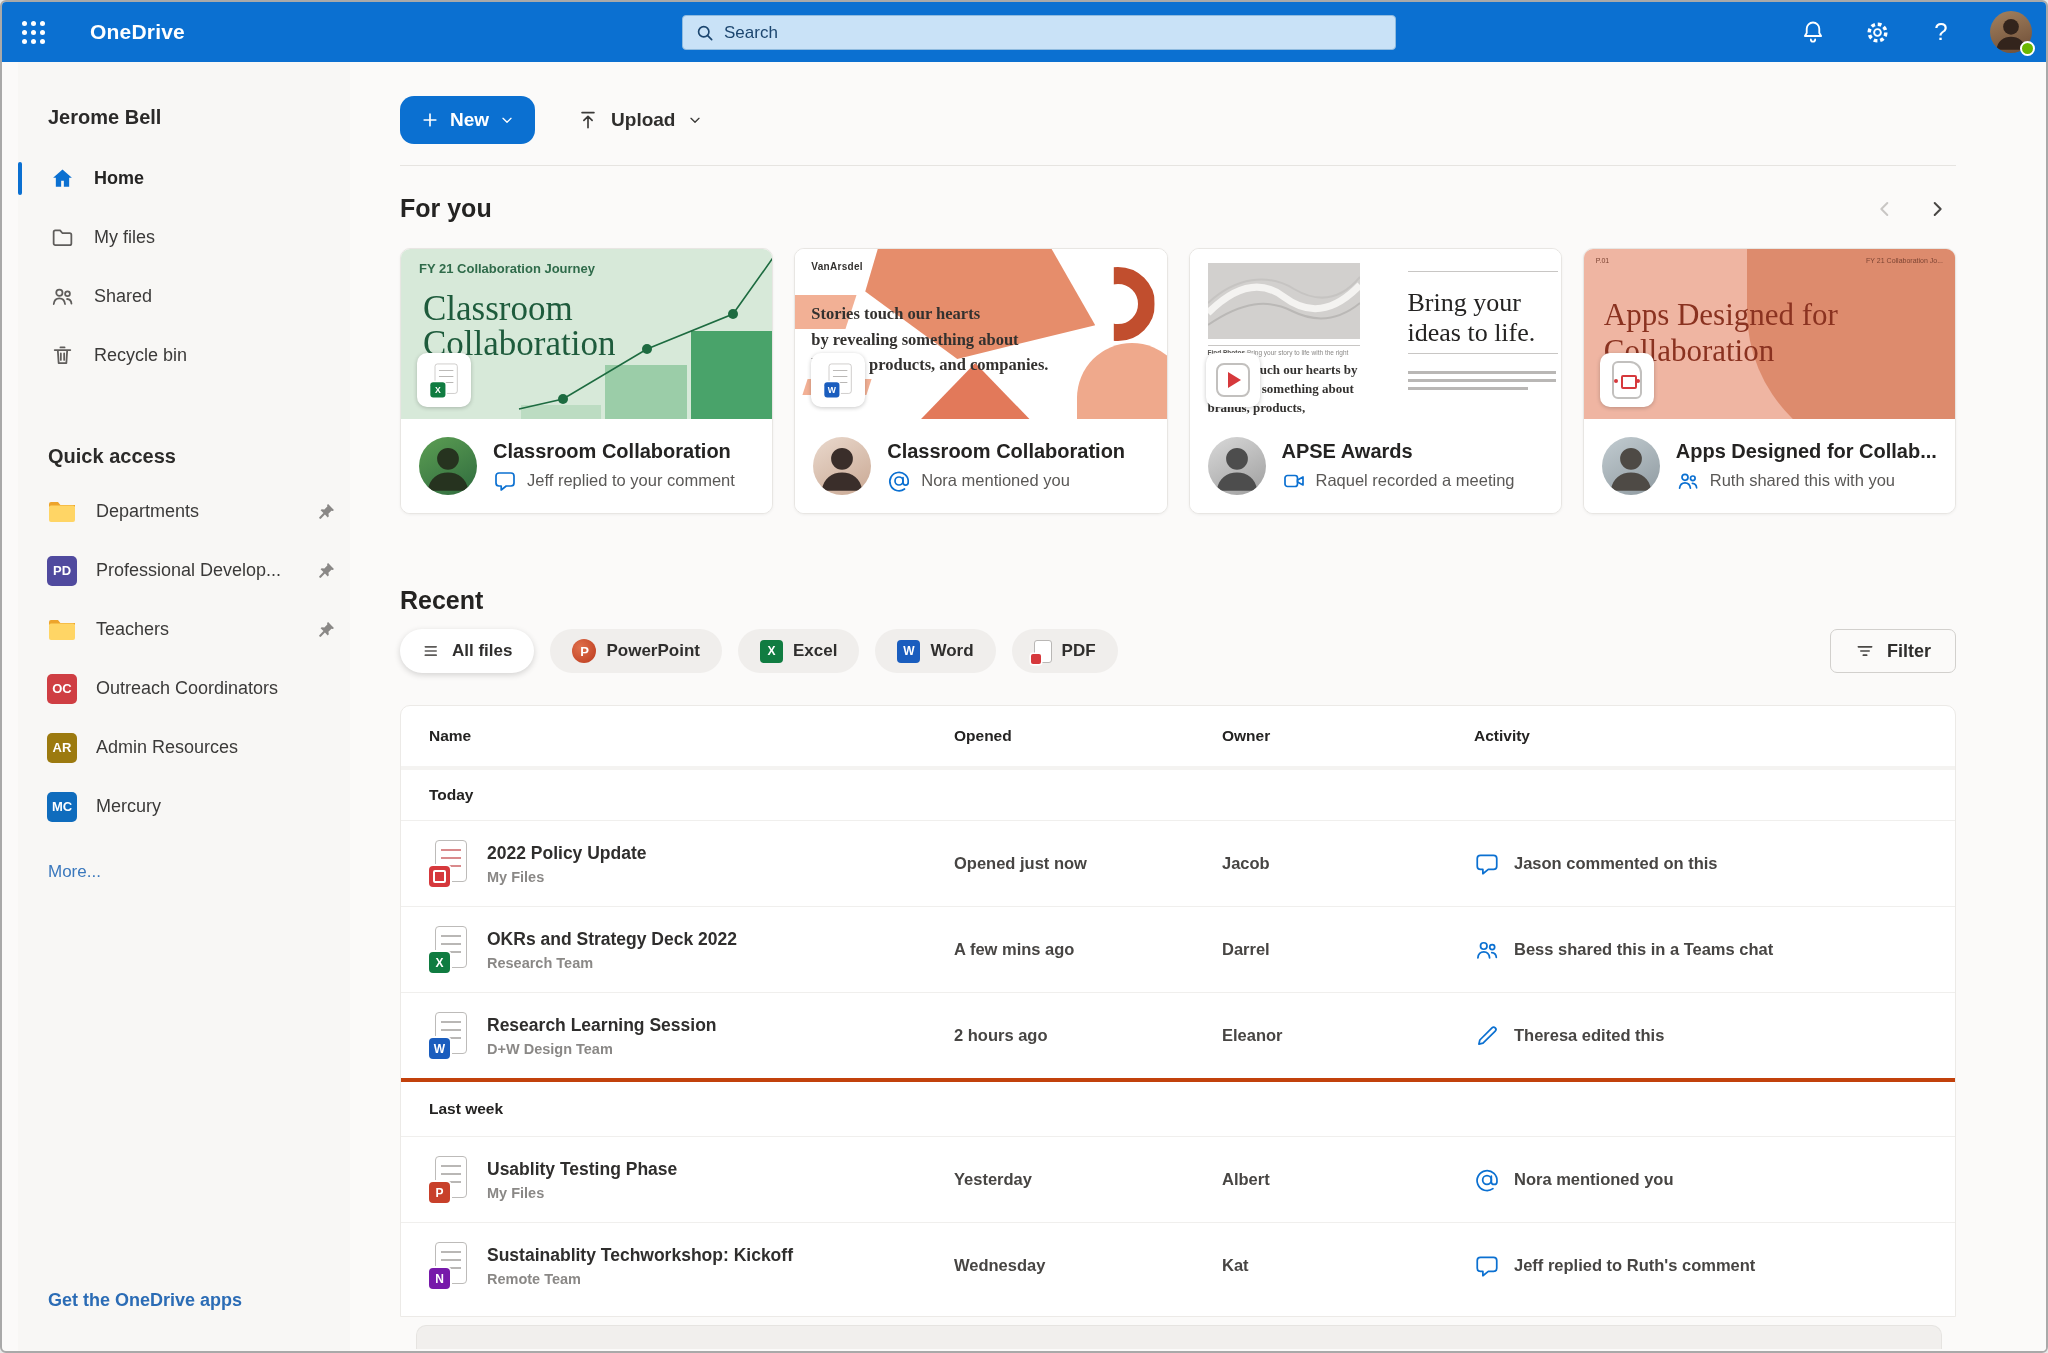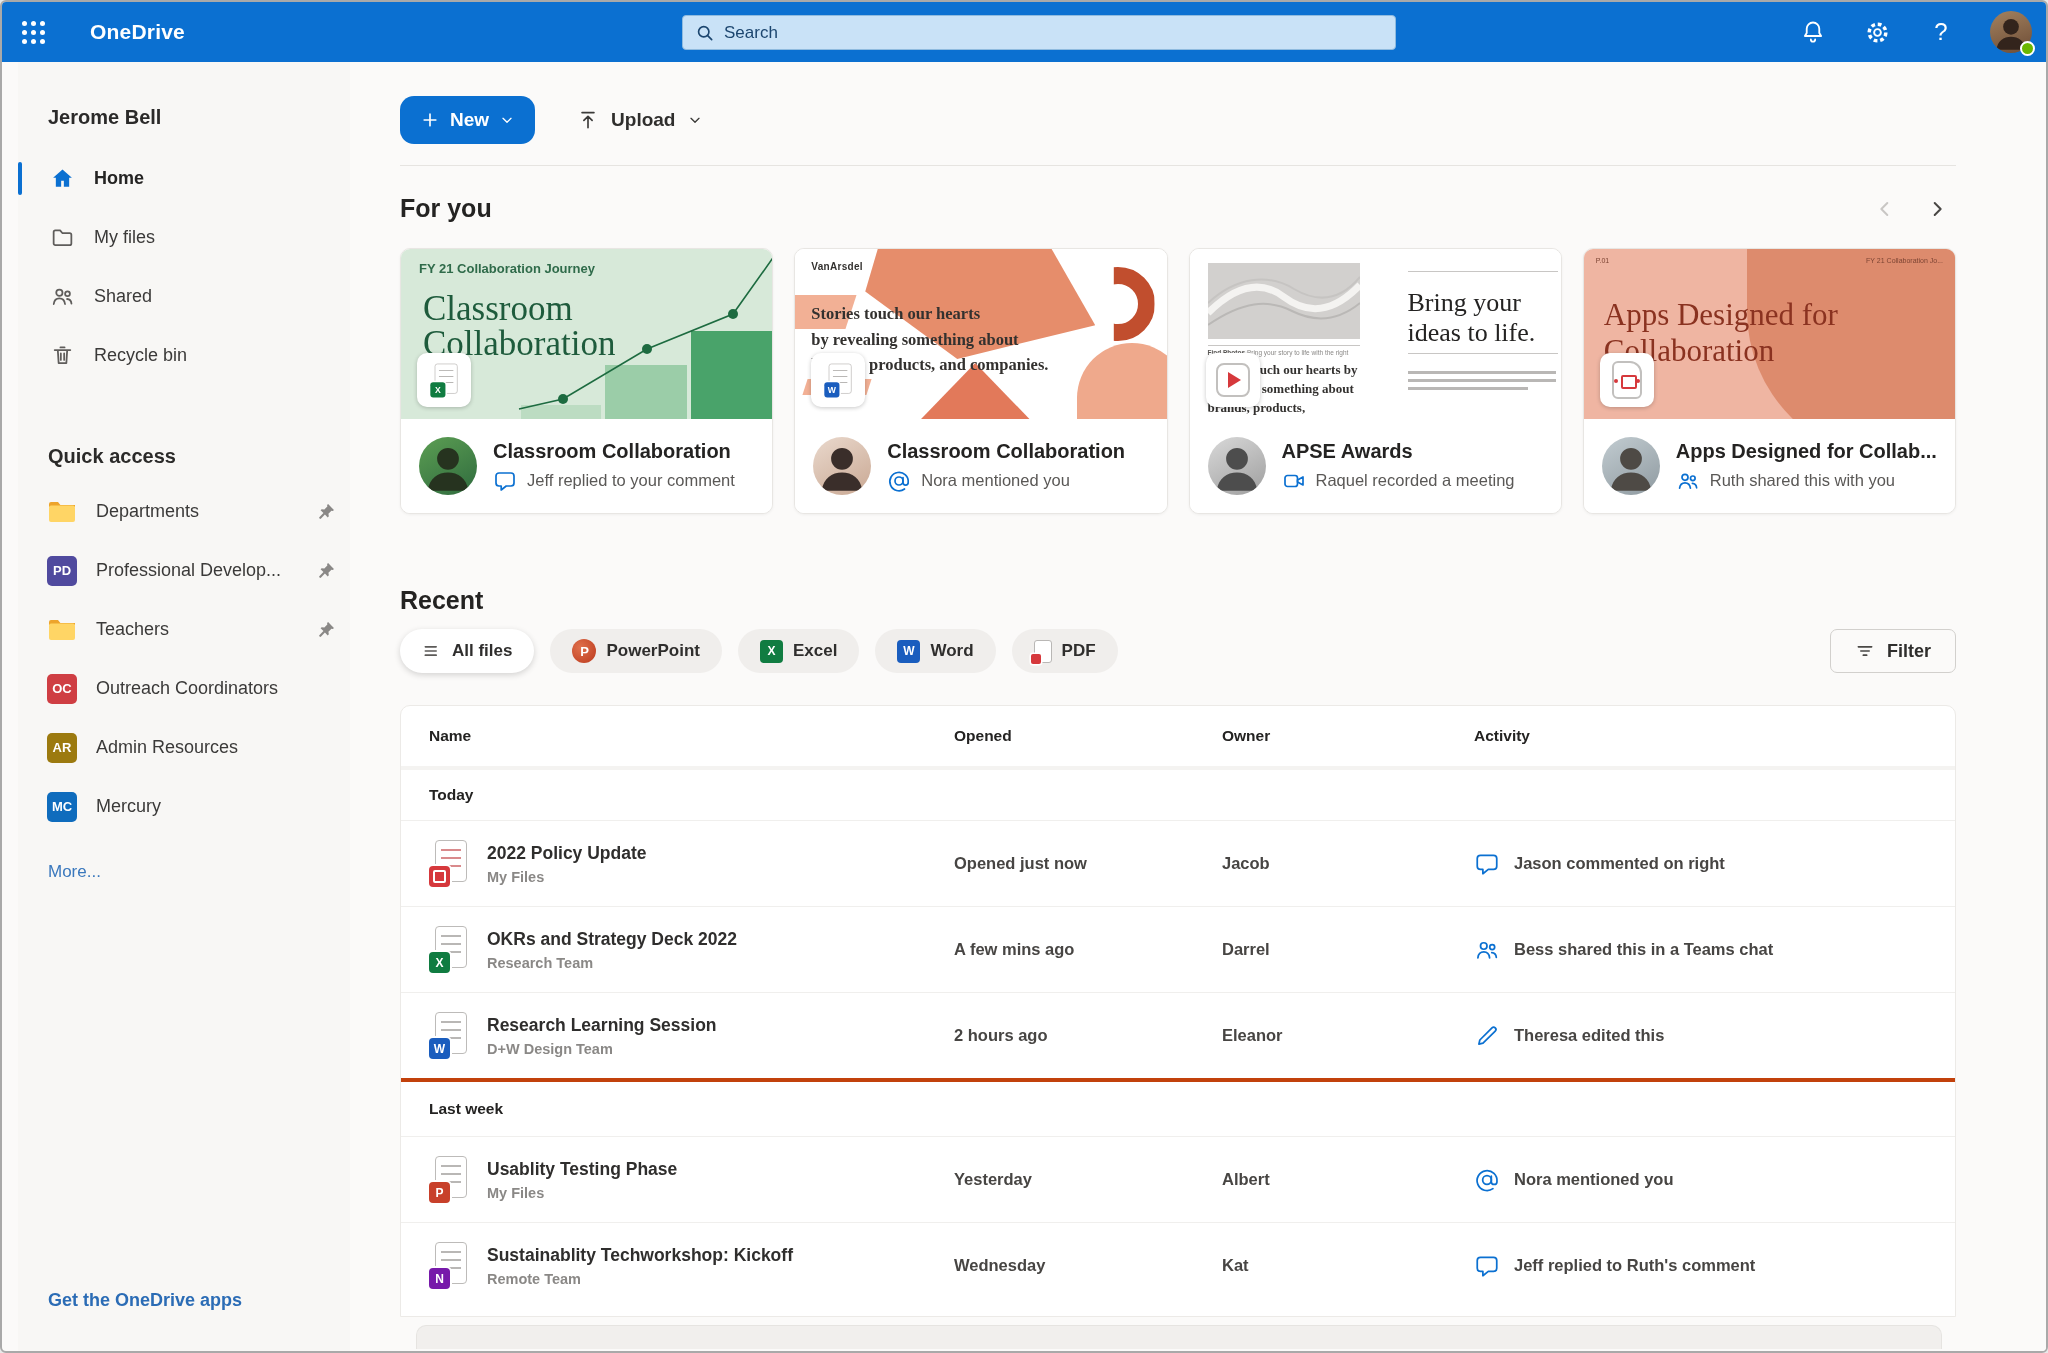--- a/index.html
+++ b/index.html
@@ -572,21 +572,21 @@
               </div>
             </div>
             <div class="cell">Opened just now</div>
             <div class="cell">Jacob</div>
             <div class="actcell">
               <span class="aicon">
                 <svg width="26" height="26" viewBox="0 0 24 24" fill="none" stroke="currentColor" stroke-width="1.6" stroke-linejoin="round">
                     <path d="M21 7a3 3 0 0 0-3-3H6A3 3 0 0 0 3 7v7a3 3 0 0 0 3 3h2.2v4l5-4H18a3 3 0 0 0 3-3z"></path>
                   </svg>
               </span>
-              <span>Jason commented on right</span>
+              <span>Jason commented on this</span>
             </div>
           </div>
 
           <div class="trow">
             <div class="namecell">
               <span class="fico fi-excel">
                   <span class="fpage"></span>
                   <span class="fsq"></span>
                 </span>
               <div>

